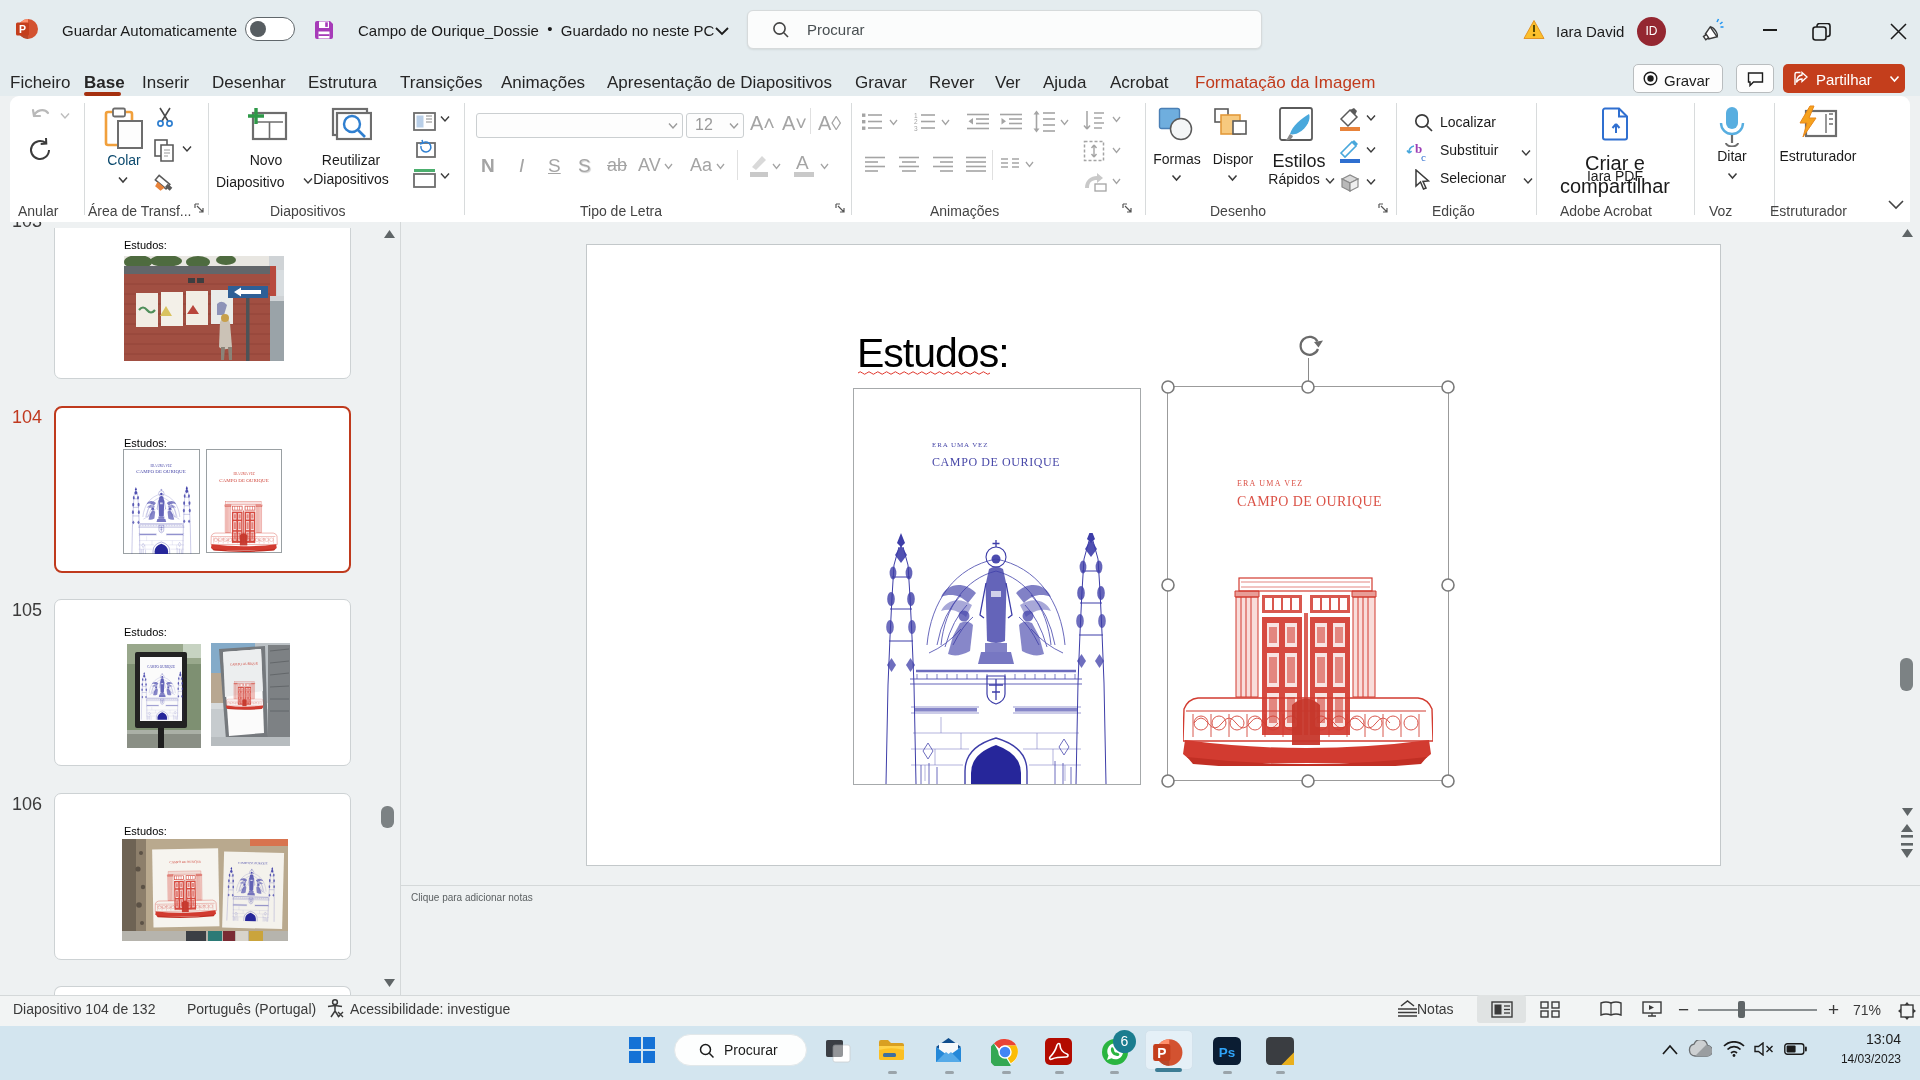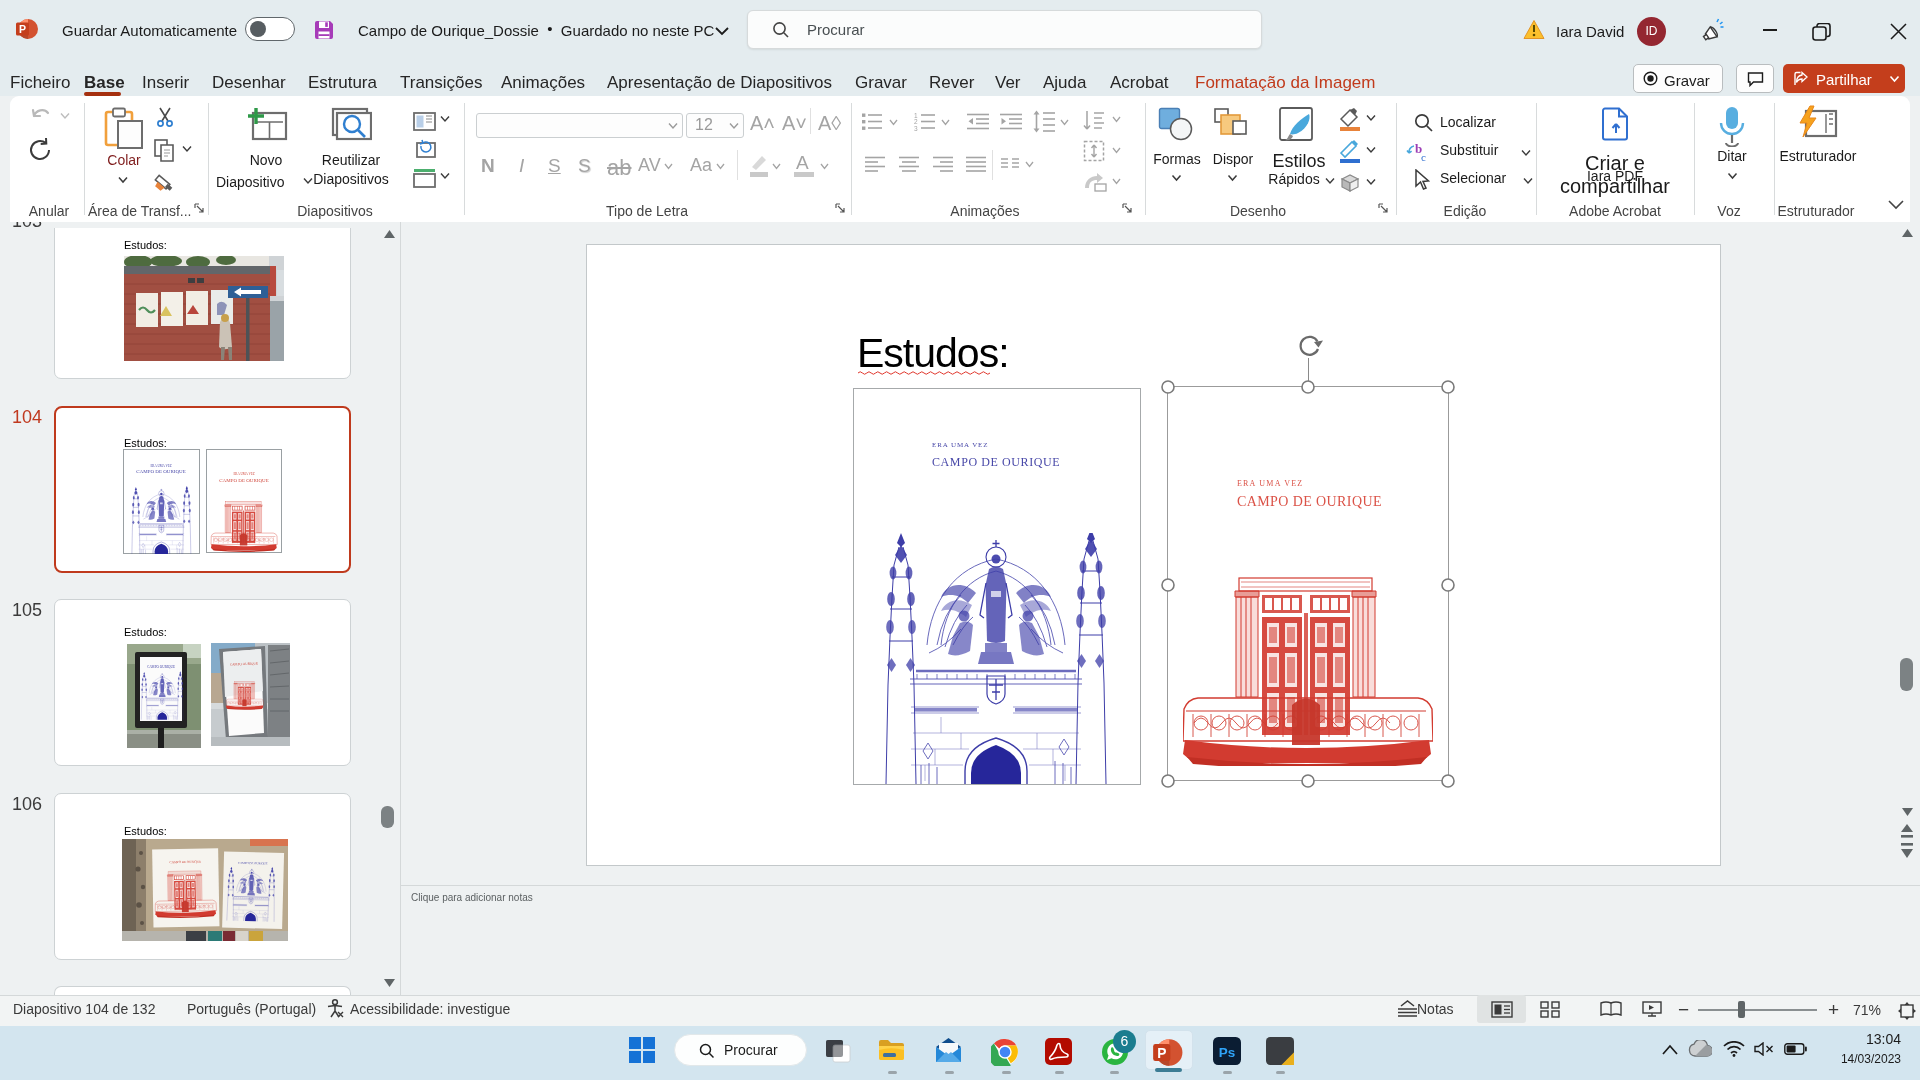--- a/index.html
+++ b/index.html
@@ -5,21 +5,21 @@
 * { margin:0; padding:0; box-sizing:border-box; }
 html,body { width:1920px; height:1080px; overflow:hidden; }
 body { font-family:"Liberation Sans", sans-serif; position:relative; background:#eef1f2; }
 .abs { position:absolute; }
 
 #titlebar { left:0; top:0; width:1920px; height:55px; background:#e4ecef; }
 #tabrow { left:0; top:55px; width:1920px; height:41px; background:#e4ecef; }
 #ribbon { left:10px; top:96px; width:1900px; height:126px; background:#ffffff; border-radius:9px 9px 0 0; }
 .tb-text { font-size:15px; color:#1b1b1b; }
 .vsep { position:absolute; width:1px; background:#d8dbdc; top:103px; height:112px; }
-.glabel { position:absolute; top:203px; font-size:14px; color:#444; text-align:center; white-space:nowrap; }
+.glabel { position:absolute; top:203px; font-size:14px; color:#444; white-space:nowrap; }
 .tab { position:absolute; top:73px; font-size:17px; color:#262626; }
 
 #content { left:0; top:228px; width:1920px; height:767px; background:#eef1f2; }
 .thumbbox { position:absolute; left:54px; width:297px; height:167px; background:#fff; border:1px solid #cdd2d4; border-radius:7px; overflow:hidden; }
 .thumbnum { position:absolute; width:40px; text-align:right; font-size:18px; color:#3b3b3b; }
 
 #statusbar { left:0; top:995px; width:1920px; height:31px; background:#f2f4f4; border-top:1px solid #d4d8d9; }
 .sb-text { position:absolute; top:1001px; font-size:14px; color:#3a3a3a; }
 
 #taskbar { left:0; top:1026px; width:1920px; height:54px; background:#d3e5ef; }
@@ -168,21 +168,21 @@
   </svg>
 <svg class="abs" style="left:28px;top:137px" width="26" height="27" viewBox="0 0 26 27">
     <path d="M21 13 a 9 9 0 1 1 -3.2-6.9 M18 1 l0.3 5.6 -5.6 0.3" stroke="#3b3b3b" stroke-width="2" fill="none"></path>
   </svg>
 
 <svg class="abs" style="left:103px;top:107px" width="42" height="42" viewBox="0 0 42 42">
   <rect x="3" y="5" width="26" height="33" rx="2" fill="none" stroke="#f1a03c" stroke-width="2.6"></rect>
   <rect x="10" y="1.5" width="12" height="8" rx="1.5" fill="#fff" stroke="#6d6d6d" stroke-width="1.8"></rect>
   <rect x="15" y="14" width="24" height="27" fill="#fdfdfd" stroke="#6d6d6d" stroke-width="2"></rect>
 </svg>
-<div class="abs" style="left:98px;top:152px;width:52px;text-align:center;font-size:14px;color:#7f1d1d">Colar</div>
+<div class="abs" style="left:98px;top:152px;width:52px;text-align:center;font-size:14px;color:#0c4a6e">Colar</div>
 <svg class="abs" style="left:117px;top:176px" width="12" height="8" viewBox="0 0 12 8">
     <path d="M2 1.5 L6 6 L10 1.5" stroke="#3b3b3b" stroke-width="1.5" fill="none"></path>
   </svg>
 
 <svg class="abs" style="left:154px;top:106px" width="22" height="22" viewBox="0 0 22 22">
     <path d="M6 2 L14 15 M16 2 L8 15" stroke="#4a4a4a" stroke-width="1.6"></path>
     <circle cx="6.5" cy="17.5" r="2.6" stroke="#2f7fd0" stroke-width="1.7" fill="none"></circle>
     <circle cx="15.5" cy="17.5" r="2.6" stroke="#2f7fd0" stroke-width="1.7" fill="none"></circle>
   </svg>
 <svg class="abs" style="left:153px;top:138px" width="24" height="25" viewBox="0 0 24 25">
@@ -250,21 +250,21 @@
     <path d="M1 1.5 L5 6 L9 1.5" stroke="#9a9a9a" stroke-width="1.4" fill="none"></path>
   </svg>
 <div class="abs" style="left:750px;top:112px;font-size:20px;color:#a4a4a4">A˄</div>
 <div class="abs" style="left:782px;top:112px;font-size:20px;color:#a4a4a4">A˅</div>
 <div class="abs" style="left:810px;top:108px;width:1px;height:26px;background:#e0e0e0"></div>
 <div class="abs" style="left:818px;top:112px;font-size:20px;color:#a4a4a4">A◊</div>
 <div class="abs ff" style="left:481px;top:155px;font-size:19px;color:#a4a4a4;font-weight:bold">N</div>
 <div class="abs ff" style="left:519px;top:155px;font-size:19px;color:#a4a4a4;font-style:italic">I</div>
 <div class="abs ff" style="left:548px;top:155px;font-size:19px;color:#a4a4a4;text-decoration:underline">S</div>
 <div class="abs ff" style="left:578px;top:155px;font-size:19px;color:#a4a4a4;text-shadow:1px 1px 1px #ccc">S</div>
-<div class="abs ff" style="left:607px;top:155px;font-size:22px;color:#a4a4a4;text-decoration:line-through">ab</div>
+<div class="abs ff" style="left:607px;top:155px;font-size:18px;color:#a4a4a4;text-decoration:line-through">ab</div>
 <div class="abs ff" style="left:638px;top:155px;font-size:18px;color:#a4a4a4">AV</div>
 <svg class="abs" style="left:664px;top:163px" width="9" height="7" viewBox="0 0 9 7">
     <path d="M1 1 L4.5 5.5 L8 1" stroke="#a4a4a4" stroke-width="1.3" fill="none"></path>
   </svg>
 <div class="abs ff" style="left:690px;top:155px;font-size:18px;color:#a4a4a4">Aa</div>
 <svg class="abs" style="left:716px;top:163px" width="9" height="7" viewBox="0 0 9 7">
     <path d="M1 1 L4.5 5.5 L8 1" stroke="#a4a4a4" stroke-width="1.3" fill="none"></path>
   </svg>
 <div class="abs" style="left:737px;top:150px;width:1px;height:30px;background:#e0e0e0"></div>
 <svg class="abs" style="left:748px;top:153px" width="22" height="26" viewBox="0 0 22 26">

